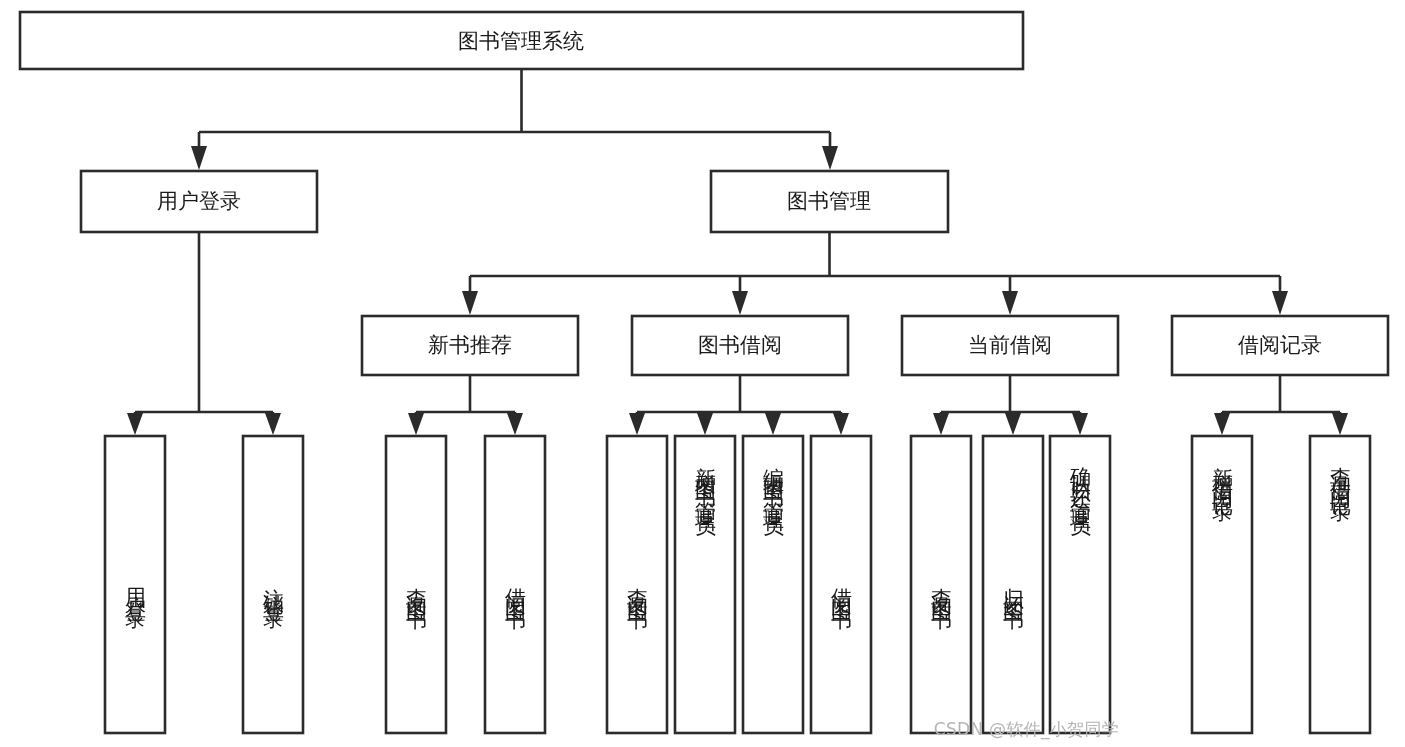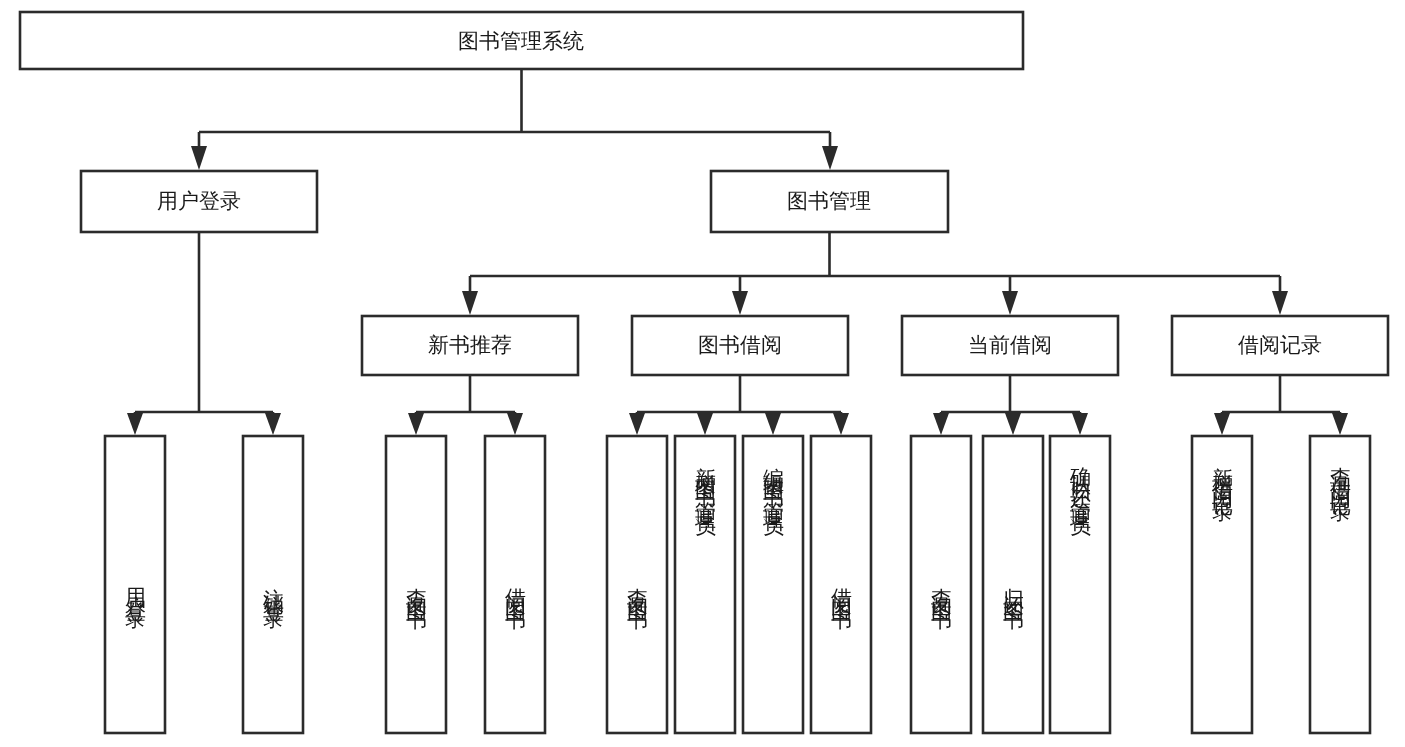--- a/index.html
+++ b/index.html
@@ -199,13 +199,14 @@
         <div style="writing-mode: vertical-rl; text-orientation: upright; font-family: &quot;DejaVu Sans&quot;, &quot;Liberation Sans&quot;, sans-serif; font-size: 21px; line-height: 1; color: rgb(26, 26, 26); letter-spacing: 7px; white-space: nowrap;">确认归还（管理员）</div>
       </div>
       <div style="position: absolute; left: 1192px; top: 450px; width: 60px; height: 269px; display: flex; align-items: flex-start; justify-content: center; pointer-events: none;">
         <div style="writing-mode: vertical-rl; text-orientation: upright; font-family: &quot;DejaVu Sans&quot;, &quot;Liberation Sans&quot;, sans-serif; font-size: 21px; line-height: 1; color: rgb(26, 26, 26); letter-spacing: 7px; white-space: nowrap;">新增借阅记录</div>
       </div>
       <div style="position: absolute; left: 1310px; top: 450px; width: 60px; height: 269px; display: flex; align-items: flex-start; justify-content: center; pointer-events: none;">
         <div style="writing-mode: vertical-rl; text-orientation: upright; font-family: &quot;DejaVu Sans&quot;, &quot;Liberation Sans&quot;, sans-serif; font-size: 21px; line-height: 1; color: rgb(26, 26, 26); letter-spacing: 7px; white-space: nowrap;">查询借阅记录</div>
       </div>
     </div>
 
+  <div class="watermark">CSDN @软件_小贺同学</div>
 </div>
 
 </body></html>

